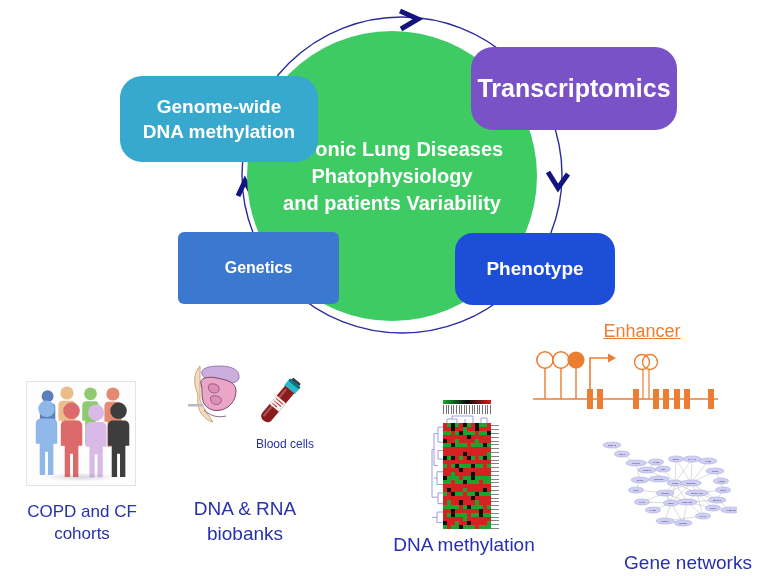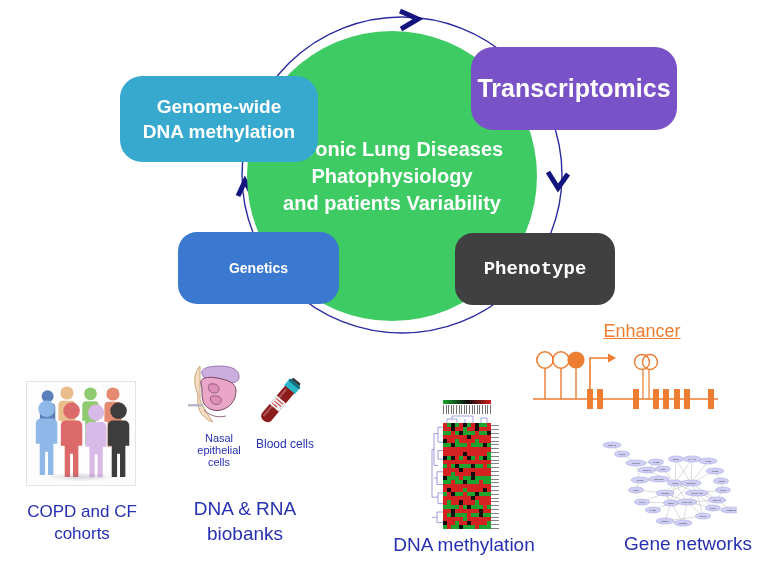--- a/index.html
+++ b/index.html
@@ -13,21 +13,21 @@
   .ring{fill:none;stroke:var(--ring,#2b2ba0);stroke-width:1.4;}
   .chev{fill:none;stroke:var(--arrow,#14147e);stroke-width:5;stroke-linejoin:miter;stroke-linecap:butt;}
   .green-circle{position:absolute;left:247px;top:31px;width:290px;height:290px;border-radius:50%;
                 background:var(--green,#3ecb63);z-index:2;display:flex;align-items:center;justify-content:center;}
   .center-title{color:#fff;font-weight:bold;font-size:20px;line-height:27px;text-align:center;
                 white-space:pre-line;margin-top:0;}
   .obox{position:absolute;z-index:3;display:flex;align-items:center;justify-content:center;
         color:#fff;font-weight:bold;text-align:center;white-space:pre-line;}
   .obox-genome{left:120px;top:48px;width:198px;height:86px;border-radius:22px;font-size:19px;line-height:25px;margin-top:28px;}
   .obox-transcriptomics{left:471px;top:47px;width:206px;height:83px;border-radius:22px;font-size:25px;}
-  .obox-genetics{left:178px;top:232px;width:161px;height:72px;border-radius:19px;font-size:14px;}
+  .obox-genetics{left:178px;top:232px;width:161px;height:72px;border-radius:6px;font-size:16px;}
   .obox-phenotype{left:455px;top:233px;width:160px;height:72px;border-radius:18px;font-size:19px;}
 
   
   .caption{position:absolute;color:var(--caption,#2630b0);text-align:center;white-space:pre-line;}
   .cap-lg{font-size:19px;line-height:25px;}
   .cap-md{font-size:17px;line-height:22px;}
   .cap-sm{font-size:11px;line-height:12px;}
   .cap-orange{color:var(--orange,#ed7d31);font-size:18px;text-decoration:underline;}
 
   
@@ -87,21 +87,21 @@
   <div class="green-circle">
     <div class="center-title">Chronic Lung Diseases
 Phatophysiology
 and patients Variability</div>
   </div>
 
   <div class="obox obox-genome" style="background: rgb(56, 169, 206);">Genome-wide
 DNA methylation</div>
   <div class="obox obox-transcriptomics" style="background: rgb(122, 82, 200);">Transcriptomics</div>
   <div class="obox obox-genetics" style="background: rgb(59, 121, 209);">Genetics</div>
-  <div class="obox obox-phenotype" style="background: #404040; font-family: Liberation Mono, monospace;">Phenotype</div>
+  <div class="obox obox-phenotype" style="background: #1d4ed8;">Phenotype</div>
 
   <div class="abs people-panel">
     <svg class="person" style="left:8px;top:8px;height:56px" viewBox="0 0 36 80" fill="#5b7fb8">
         <circle cx="18" cy="9" r="8.5"></circle>
         <path d="M12,19 C9,19 7,21.5 7,24.5 L7,45 L11,45 L11,77 L16.5,77 L16.5,53 L19.5,53 L19.5,77 L25,77 L25,45 L29,45 L29,24.5 C29,21.5 27,19 24,19 Z"></path>
       </svg>
     <svg class="person" style="left:26px;top:4px;height:62px" viewBox="0 0 36 80" fill="#e9bd8c">
         <circle cx="18" cy="9" r="8.5"></circle>
         <path d="M12,19 C9,19 7,21.5 7,24.5 L7,45 L11,45 L11,77 L16.5,77 L16.5,53 L19.5,53 L19.5,77 L25,77 L25,45 L29,45 L29,24.5 C29,21.5 27,19 24,19 Z"></path>
       </svg>
@@ -136,23 +136,20 @@
   <svg class="abs nasal-svg" viewBox="0 0 58 64">
     <rect x="0" y="0" width="58" height="64" fill="#ffffff"></rect>
     <path d="M14,2 C7,10 8,20 11,28 C13,34 10,42 15,49 C18,53 22,57 27,58 L20,48 L14,36 Z" fill="#f3dcc0" stroke="#caa77e" stroke-width="1"></path>
     <path d="M16,10 C14,4 24,2 34,2 C46,2 54,6 53,14 C52,19 44,20 36,19 C27,18 18,16 16,10 Z" fill="#cbaede" stroke="#8a62a8" stroke-width="0.8"></path>
     <path d="M15,20 C13,14 22,12 31,14 C41,16 50,18 50,27 C50,36 44,44 35,46 C27,48 19,44 17,37 C15,31 17,26 15,20 Z" fill="#e9a6c6" stroke="#7a4668" stroke-width="1"></path>
     <path d="M24,20 C30,19 34,22 33,26 C32,30 25,30 23,26 C22,23 22,21 24,20 Z" fill="#dd8fb8" stroke="#7a4668" stroke-width="0.7"></path>
     <path d="M26,32 C32,31 37,34 35,38 C33,42 26,41 25,37 C24,34 24,33 26,32 Z" fill="#dd8fb8" stroke="#7a4668" stroke-width="0.7"></path>
     <path d="M18,46 C24,52 32,54 40,52" fill="none" stroke="#7a4668" stroke-width="0.8"></path>
     <rect x="2" y="40" width="15" height="2.5" fill="#b9b9c6"></rect>
   </svg>
-  <div class="caption cap-sm abs" style="left:188px;top:432px;width:62px">Nasal
-epithelial
-cells</div>
 
   <svg class="abs blood-svg" viewBox="0 0 48 62">
     <g transform="rotate(40 24 30)">
       <rect x="19" y="3.5" width="10" height="3.5" rx="1" fill="#333333"></rect>
       <rect x="17" y="6" width="14" height="10" rx="2" fill="#29b9c9"></rect>
       <rect x="17" y="6" width="14" height="3" rx="1.5" fill="#127080"></rect>
       <path d="M18,15 L30,15 L30,50 C30,53.5 27.5,55.5 24,55.5 C20.5,55.5 18,53.5 18,50 Z" fill="#8c1b1b"></path>
       <rect x="18" y="28" width="12" height="11" fill="#f2f2f2"></rect>
       <rect x="19.5" y="30" width="9" height="1.2" fill="#c23b3b"></rect>
       <rect x="19.5" y="33" width="9" height="1.2" fill="#c23b3b"></rect>
@@ -674,15 +671,15 @@
       <text x="111" y="70.9" class="net-label">DIO1</text>
       <ellipse cx="129" cy="72" rx="10.3" ry="3.1" class="net-node"></ellipse>
       <text x="129" y="72.9" class="net-label">TMBLD3</text>
       <ellipse cx="101" cy="78" rx="7.6000000000000005" ry="3.1" class="net-node"></ellipse>
       <text x="101" y="78.9" class="net-label">UHK1</text>
       <ellipse cx="63" cy="83" rx="8.95" ry="3.1" class="net-node"></ellipse>
       <text x="63" y="83.9" class="net-label">PTBF1</text>
       <ellipse cx="81" cy="85" rx="8.95" ry="3.1" class="net-node"></ellipse>
       <text x="81" y="85.9" class="net-label">WRD34</text>
     </svg>
-  <div class="caption cap-lg abs" style="left:618px;top:531px;width:140px">Gene networks</div>
+  <div class="caption cap-lg abs" style="left:618px;top:550px;width:140px">Gene networks</div>
 
 </div>
 
 </body></html>

